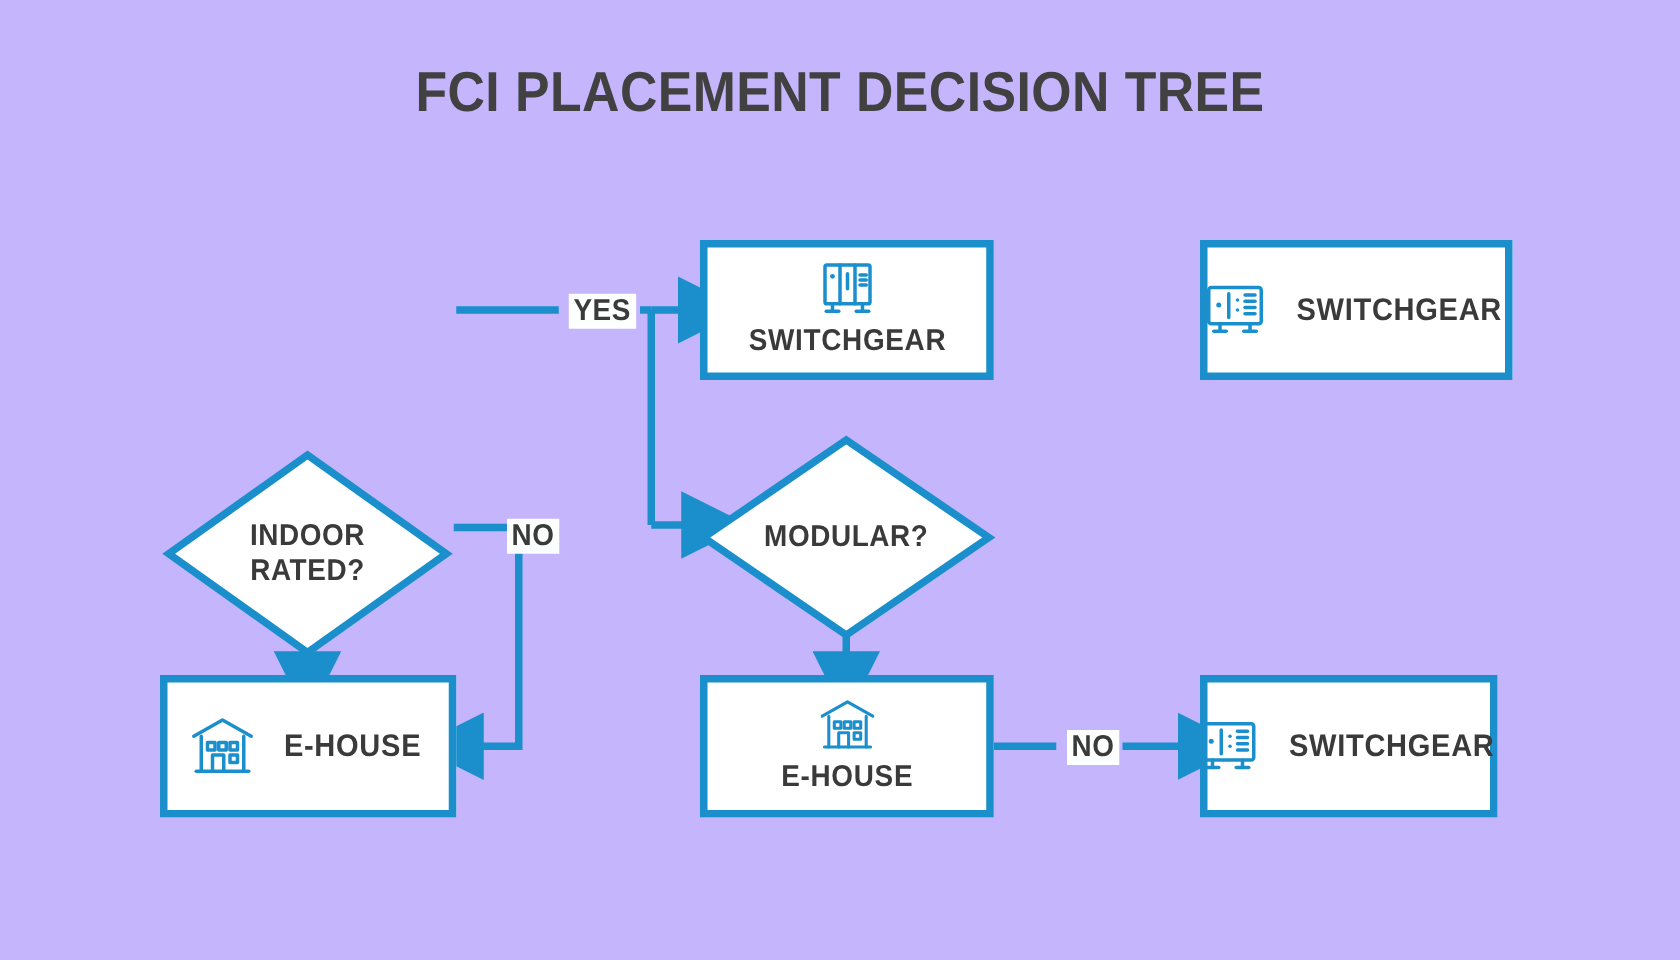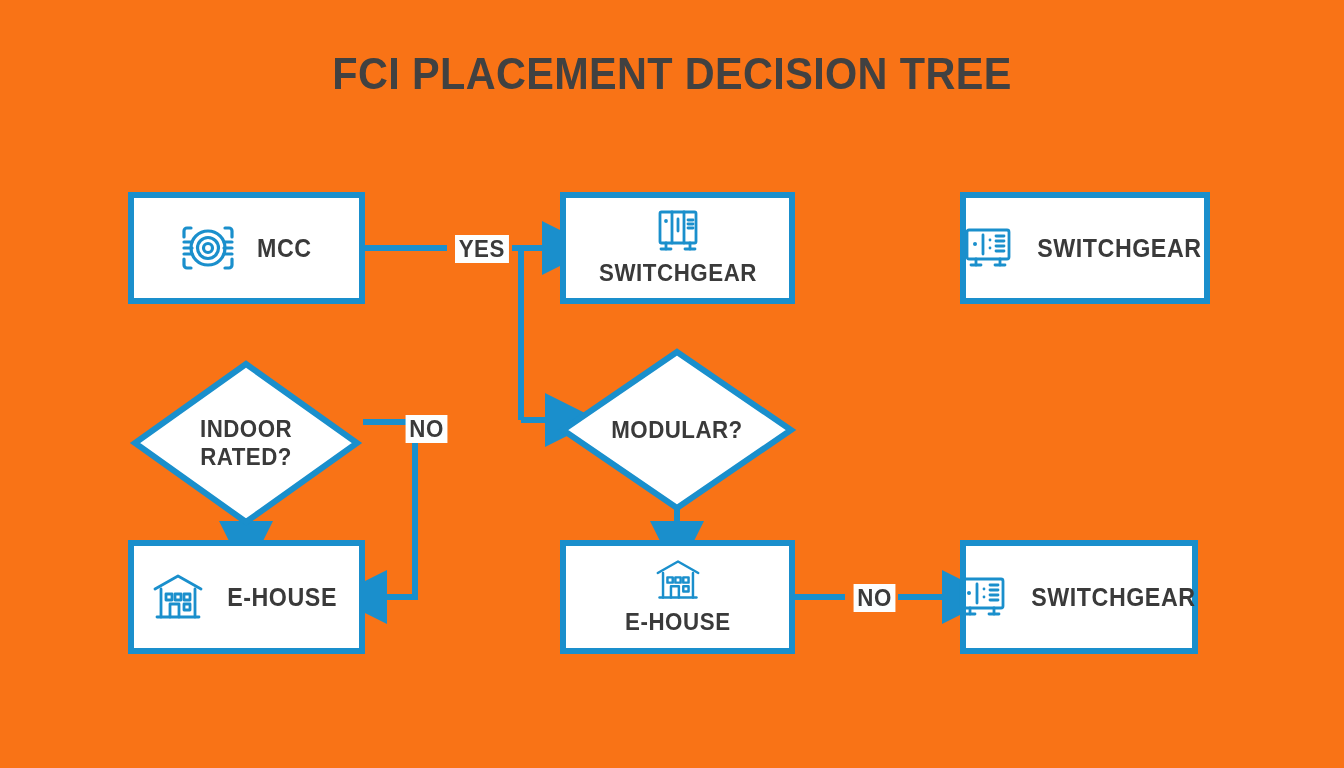--- a/index.html
+++ b/index.html
@@ -9,21 +9,21 @@
     height: 768px;
     background: #fdfefe;
     font-family: "Liberation Sans", sans-serif;
     overflow: hidden;
   }
 
   #canvas {
     position: relative;
     width: 1344px;
     height: 768px;
-    background: #f97316;
+    background: #c4b5fd;
   }
 
   
   #page-title {
     position: absolute;
     left: 0;
     top: 48px;
     width: 1344px;
     text-align: center;
     font-size: 45px;
@@ -157,38 +157,20 @@
 
     <path d="M898,597 L948,597" stroke="#1a8fcc" stroke-width="6" fill="none" marker-end="url(#arrow-r)"></path>
   </svg>
 
   <div class="edge-label" style="left:453px; top:235px;">YES</div>
 
   <div class="edge-label" style="left:404px; top:415px;">NO</div>
 
   <div class="edge-label" style="left:852px; top:584px;">NO</div>
 
-  <div class="node-box row-layout" style="left:128px; top:192px; width:237px; height:112px;">
-    <span class="node-icon">
-      <svg width="58" height="52" viewBox="0 0 58 52">
-        <g fill="none" stroke="#1a8fcc" stroke-width="3.2" stroke-linecap="round" stroke-linejoin="round">
-          <path d="M12,6 L8,6 A3,3 0 0 0 5,9 L5,15"></path>
-          <path d="M46,6 L50,6 A3,3 0 0 1 53,9 L53,15"></path>
-          <path d="M5,37 L5,43 A3,3 0 0 0 8,46 L12,46"></path>
-          <path d="M53,37 L53,43 A3,3 0 0 1 50,46 L46,46"></path>
-          <circle cx="29" cy="26" r="17"></circle>
-          <circle cx="29" cy="26" r="10.5"></circle>
-          <circle cx="29" cy="26" r="4.5"></circle>
-          <path d="M5,20 L13,20 M5,26 L13,26 M5,32 L13,32"></path>
-          <path d="M45,20 L53,20 M45,26 L53,26 M45,32 L53,32"></path>
-        </g>
-      </svg>
-    </span>
-    <span class="node-label">MCC</span>
-  </div>
 
   <div class="node-box col-layout" style="left:560px; top:192px; width:235px; height:112px;">
     <span class="node-icon">
       <svg width="46" height="44" viewBox="0 0 46 44">
         <g fill="none" stroke="#1a8fcc" stroke-width="2.8" stroke-linecap="round" stroke-linejoin="round">
           <rect x="5" y="3" width="36" height="31" rx="1.5"></rect>
           <line x1="17" y1="3" x2="17" y2="34"></line>
           <line x1="29" y1="3" x2="29" y2="34"></line>
           <circle cx="11" cy="12" r="1.9" fill="#1a8fcc" stroke="none"></circle>
           <line x1="23" y1="10" x2="23" y2="22"></line>

